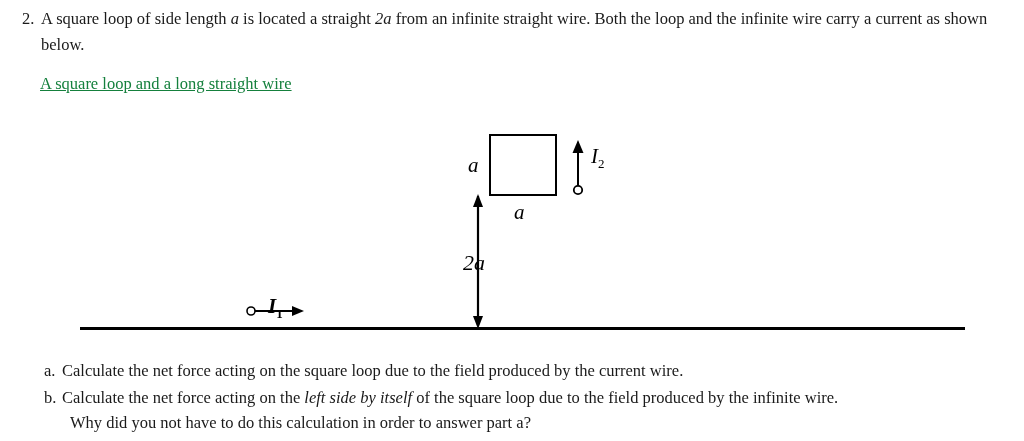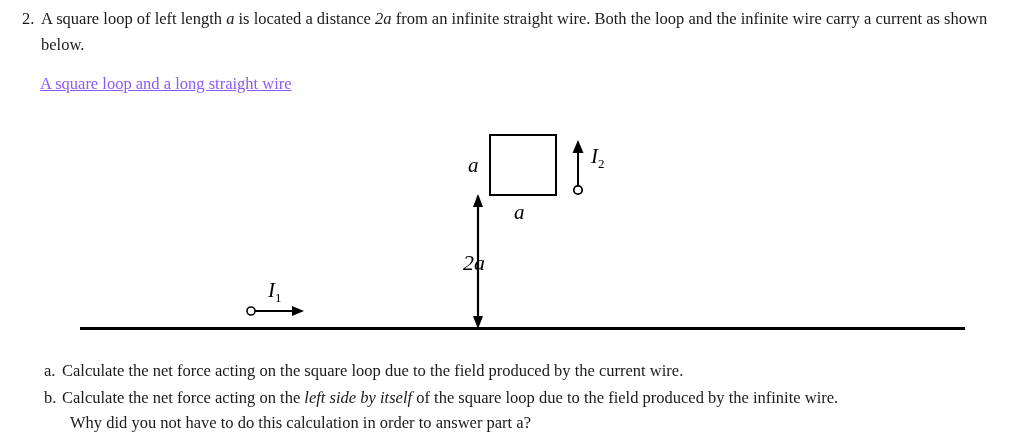--- a/index.html
+++ b/index.html
@@ -42,21 +42,21 @@
     font-family: "Liberation Serif", serif;
     font-style: italic;
   }
 
   
   .figlink {
     position: absolute;
     left: 40px;
     top: 74px;
     font-size: 16.5px;
-    color: #8b5cf6;
+    color: #15803d;
     text-decoration: underline;
     cursor: pointer;
   }
 
   
   .figure {
     position: absolute;
     left: 0;
     top: 110px;
     width: 1024px;
@@ -76,21 +76,21 @@
     font-family: "Liberation Serif", serif;
     font-style: italic;
     font-size: 21px;
     color: #000;
     white-space: nowrap;
   }
   .lbl-a-left  { left: 468px; top: 43px; }
   .lbl-a-bot   { left: 514px; top: 90px; }
   .lbl-2a      { left: 463px; top: 140px; font-size: 22px; }
   .lbl-I2      { left: 591px; top: 34px; font-size: 21px; }
-  .lbl-I1      { left: 268px; top: 168px; font-size: 21px; }
+  .lbl-I1      { left: 268px; top: 184px; font-size: 21px; font-weight: bold; }
 
   .baseline {
     position: absolute;
     left: 80px;
     top: 217px;
     width: 885px;
     height: 3px;
     background: #000;
   }
   .fsvg {
@@ -126,21 +126,21 @@
   }
   em.it { font-style: italic; }
 </style>
 </head>
 <body>
 
 <div class="page">
 
   <div class="stmt">
     <span class="stmt-num">2.</span>
-    <div class="stmt-body"><span>A square loop of left length </span><span class="mathi">a</span><span> is located a distance </span><span class="mathi">2a</span><span> from an infinite straight wire.  Both the loop and the infinite wire carry a current as shown below.</span></div>
+    <div class="stmt-body"><span>A square loop of side length </span><span class="mathi">a</span><span> is located a straight </span><span class="mathi">2a</span><span> from an infinite straight wire.  Both the loop and the infinite wire carry a current as shown below.</span></div>
   </div>
 
   <a class="figlink" href="#">A square loop and a long straight wire</a>
 
   <div class="figure">
 
     <div class="sq-loop"></div>
 
     <span class="lbl lbl-a-left">a</span>
     <span class="lbl lbl-a-bot">a</span>

